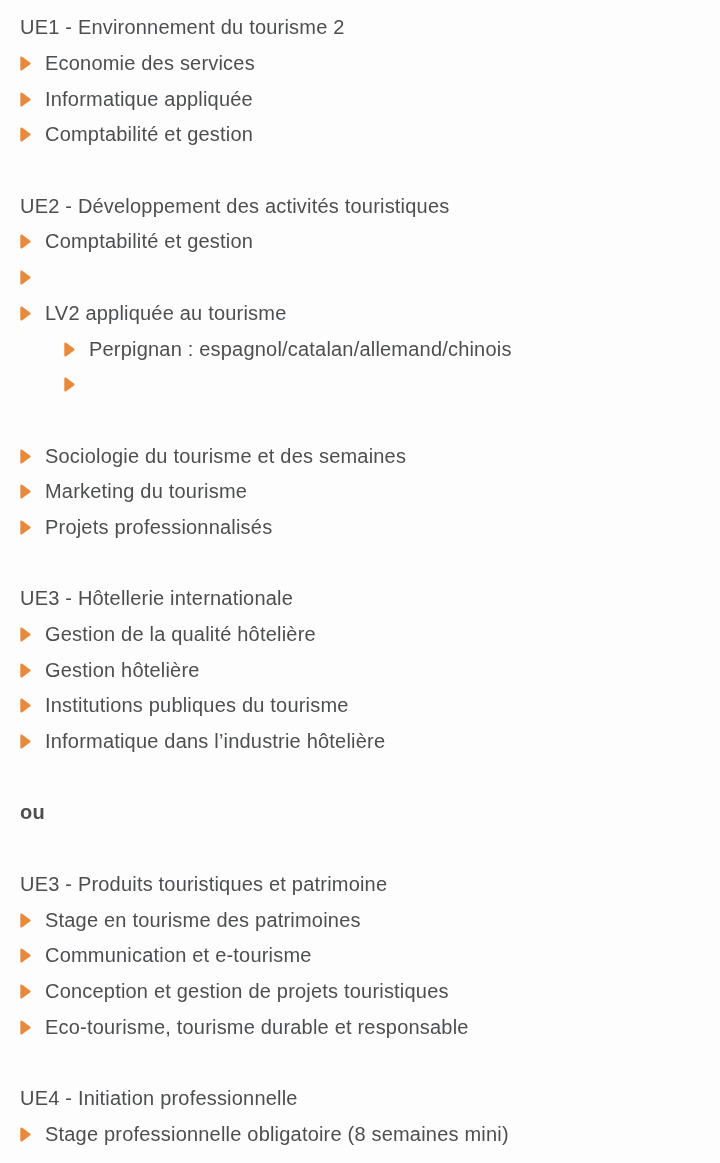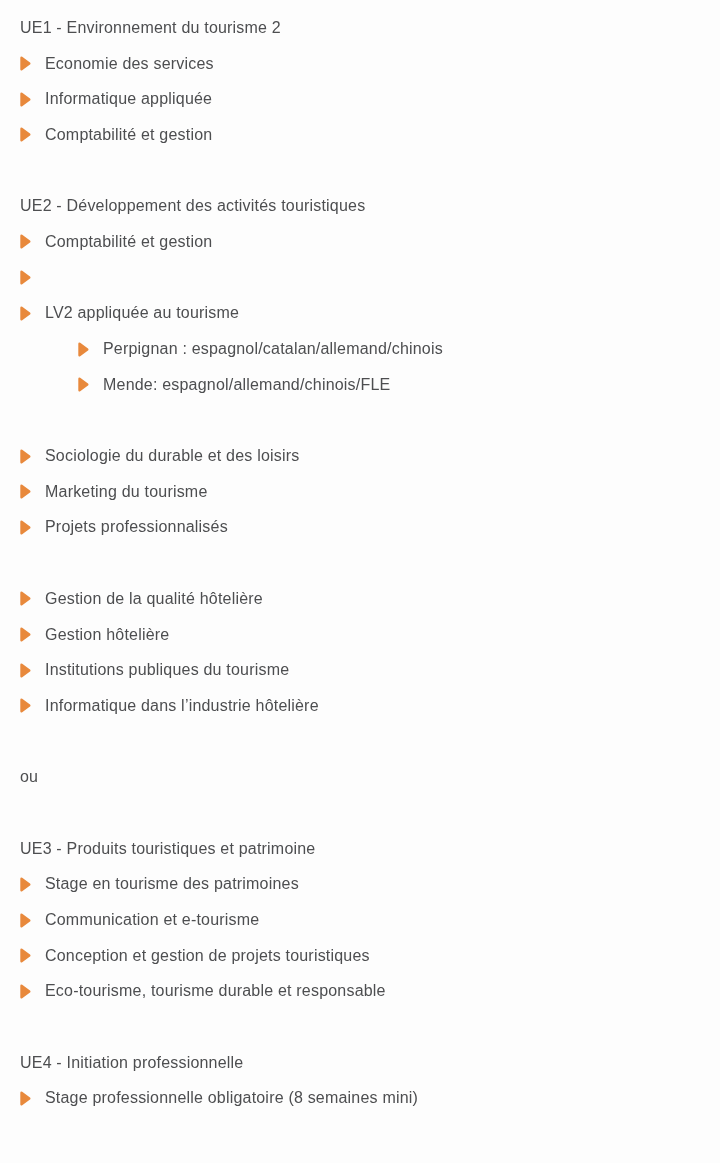--- a/index.html
+++ b/index.html
@@ -9,51 +9,51 @@
   }
   body {
     width: 720px;
     height: 1163px;
     overflow: hidden;
     font-family: "Liberation Sans", "DejaVu Sans", sans-serif;
     color: #4d4e50;
   }
   .page {
     padding: 10px 18px 0 20px;
-    font-size: 16px;
+    font-size: 20px;
     letter-spacing: 0.2px;
   }
   .section {
     margin-bottom: 35.7px;
   }
   .section:last-child {
     margin-bottom: 0;
   }
   .row {
     height: 35.7px;
     display: flex;
     align-items: center;
     white-space: nowrap;
   }
   .heading {
     
   }
   .separator {
-    font-weight: 400;
+    font-weight: 700;
   }
   .item .bullet {
     flex: 0 0 auto;
     width: 11px;
     height: 15px;
     margin-right: 14px;
     display: inline-flex;
     align-items: center;
   }
   .item.lvl2 {
-    margin-left: 58px;
+    margin-left: 44px;
   }
   .bullet svg {
     display: block;
     width: 11px;
     height: 15px;
   }
   .label {
     display: inline-block;
   }
 </style>
@@ -120,50 +120,50 @@
           </svg>
         </span>
         <span class="label">Perpignan : espagnol/catalan/allemand/chinois</span>
       </div>
       <div class="row item lvl2">
         <span class="bullet">
           <svg viewBox="0 0 11 15" xmlns="http://www.w3.org/2000/svg">
             <polygon points="1.5,1.8 9.3,7.5 1.5,13.2" fill="#e8893c" stroke="#e8893c" stroke-width="2.4" stroke-linejoin="round"></polygon>
           </svg>
         </span>
-        <span class="label">Mende: espagnol/allemand/chinois/FLE</span>
-      </div>
-    </section>
-    <section class="section">
-      <div class="row item">
-        <span class="bullet">
-          <svg viewBox="0 0 11 15" xmlns="http://www.w3.org/2000/svg">
-            <polygon points="1.5,1.8 9.3,7.5 1.5,13.2" fill="#e8893c" stroke="#e8893c" stroke-width="2.4" stroke-linejoin="round"></polygon>
-          </svg>
-        </span>
-        <span class="label">Sociologie du durable et des loisirs</span>
+      </div>
+    </section>
+    <section class="section">
+      <div class="row item">
+        <span class="bullet">
+          <svg viewBox="0 0 11 15" xmlns="http://www.w3.org/2000/svg">
+            <polygon points="1.5,1.8 9.3,7.5 1.5,13.2" fill="#e8893c" stroke="#e8893c" stroke-width="2.4" stroke-linejoin="round"></polygon>
+          </svg>
+        </span>
+        <span class="label">Sociologie du tourisme et des semaines</span>
       </div>
       <div class="row item">
         <span class="bullet">
           <svg viewBox="0 0 11 15" xmlns="http://www.w3.org/2000/svg">
             <polygon points="1.5,1.8 9.3,7.5 1.5,13.2" fill="#e8893c" stroke="#e8893c" stroke-width="2.4" stroke-linejoin="round"></polygon>
           </svg>
         </span>
         <span class="label">Marketing du tourisme</span>
       </div>
       <div class="row item">
         <span class="bullet">
           <svg viewBox="0 0 11 15" xmlns="http://www.w3.org/2000/svg">
             <polygon points="1.5,1.8 9.3,7.5 1.5,13.2" fill="#e8893c" stroke="#e8893c" stroke-width="2.4" stroke-linejoin="round"></polygon>
           </svg>
         </span>
         <span class="label">Projets professionnalisés</span>
       </div>
     </section>
     <section class="section">
+      <div class="row heading">UE3 - Hôtellerie internationale</div>
       <div class="row item">
         <span class="bullet">
           <svg viewBox="0 0 11 15" xmlns="http://www.w3.org/2000/svg">
             <polygon points="1.5,1.8 9.3,7.5 1.5,13.2" fill="#e8893c" stroke="#e8893c" stroke-width="2.4" stroke-linejoin="round"></polygon>
           </svg>
         </span>
         <span class="label">Gestion de la qualité hôtelière</span>
       </div>
       <div class="row item">
         <span class="bullet">

